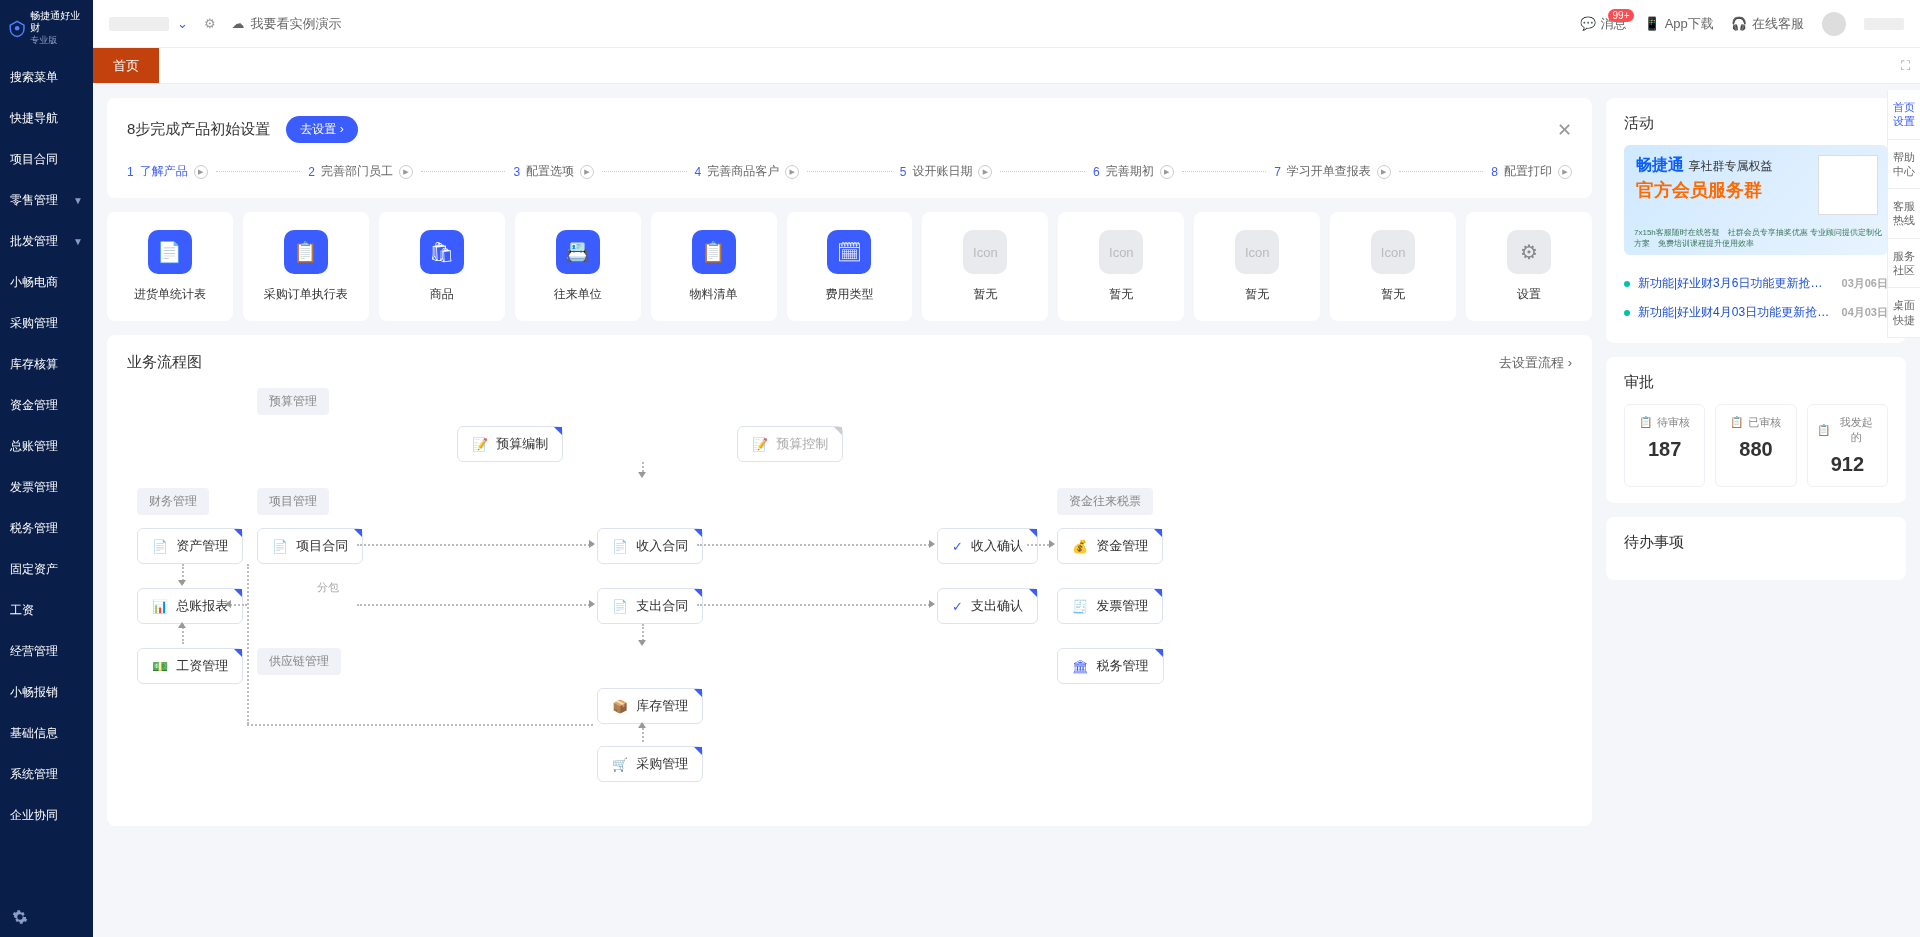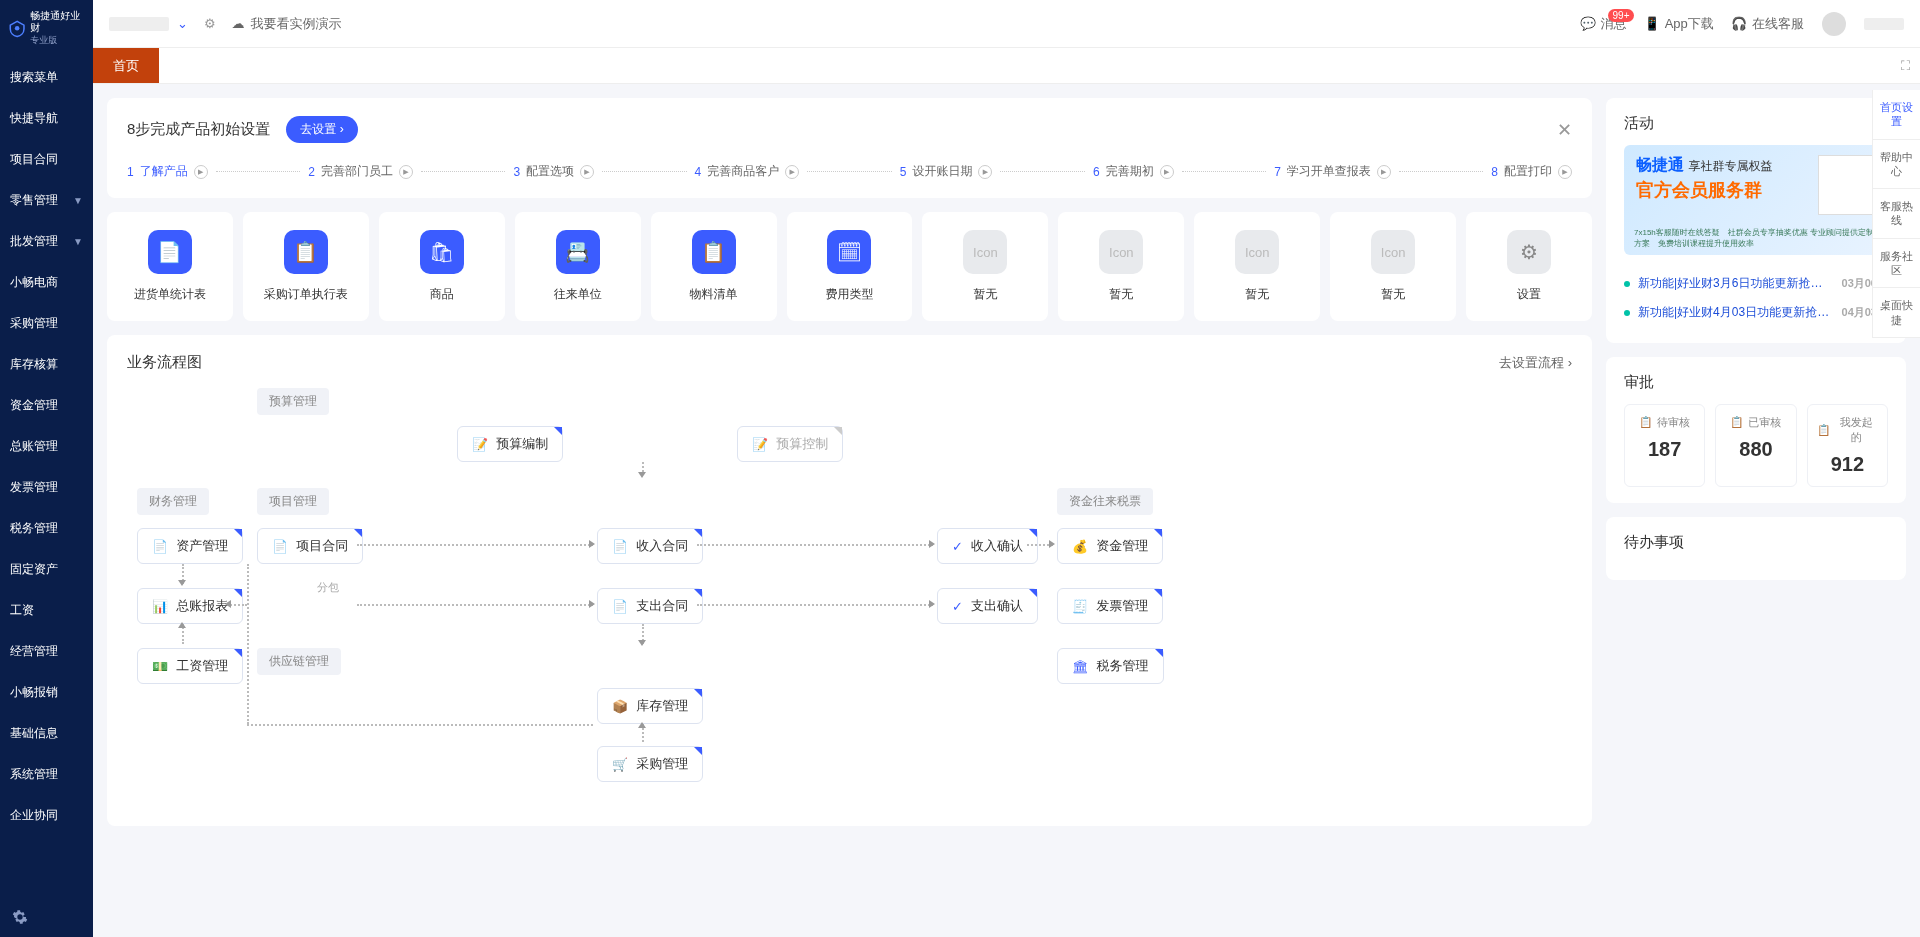--- a/index.html
+++ b/index.html
@@ -96,21 +96,21 @@
 .news-text { flex: 1; color: #1d4ed8; white-space: nowrap; overflow: hidden; text-overflow: ellipsis; }
 .news-date { color: #aaa; font-size: 11px; font-weight: bold; }
 
 .approve-grid { display: grid; grid-template-columns: repeat(3, 1fr); gap: 10px; }
 .approve-item { border: 1px solid #eef0f5; border-radius: 6px; padding: 10px; text-align: center; }
 .approve-label { display: flex; align-items: center; justify-content: center; gap: 4px; font-size: 11px; color: #888; margin-bottom: 8px; }
 .approve-icon { color: #3b5cff; }
 .approve-num { font-size: 20px; font-weight: 600; color: #333; }
 
 
-.right-rail { position: fixed; right: 0; top: 90px; width: 48px; background: #fff; border-left: 1px solid #eee; display: flex; flex-direction: column; }
+.right-rail { position: fixed; right: 0; top: 90px; width: 33px; background: #fff; border-left: 1px solid #eee; display: flex; flex-direction: column; }
 .rail-item { padding: 10px 4px; font-size: 11px; color: #666; text-align: center; border-bottom: 1px solid #eee; cursor: pointer; writing-mode: horizontal-tb; line-height: 1.3; }
 .rail-item.active { color: #3b5cff; }
 
 svg { display: block; }
 </style>
 </head>
 <body>
 
 <div class="app">
 

